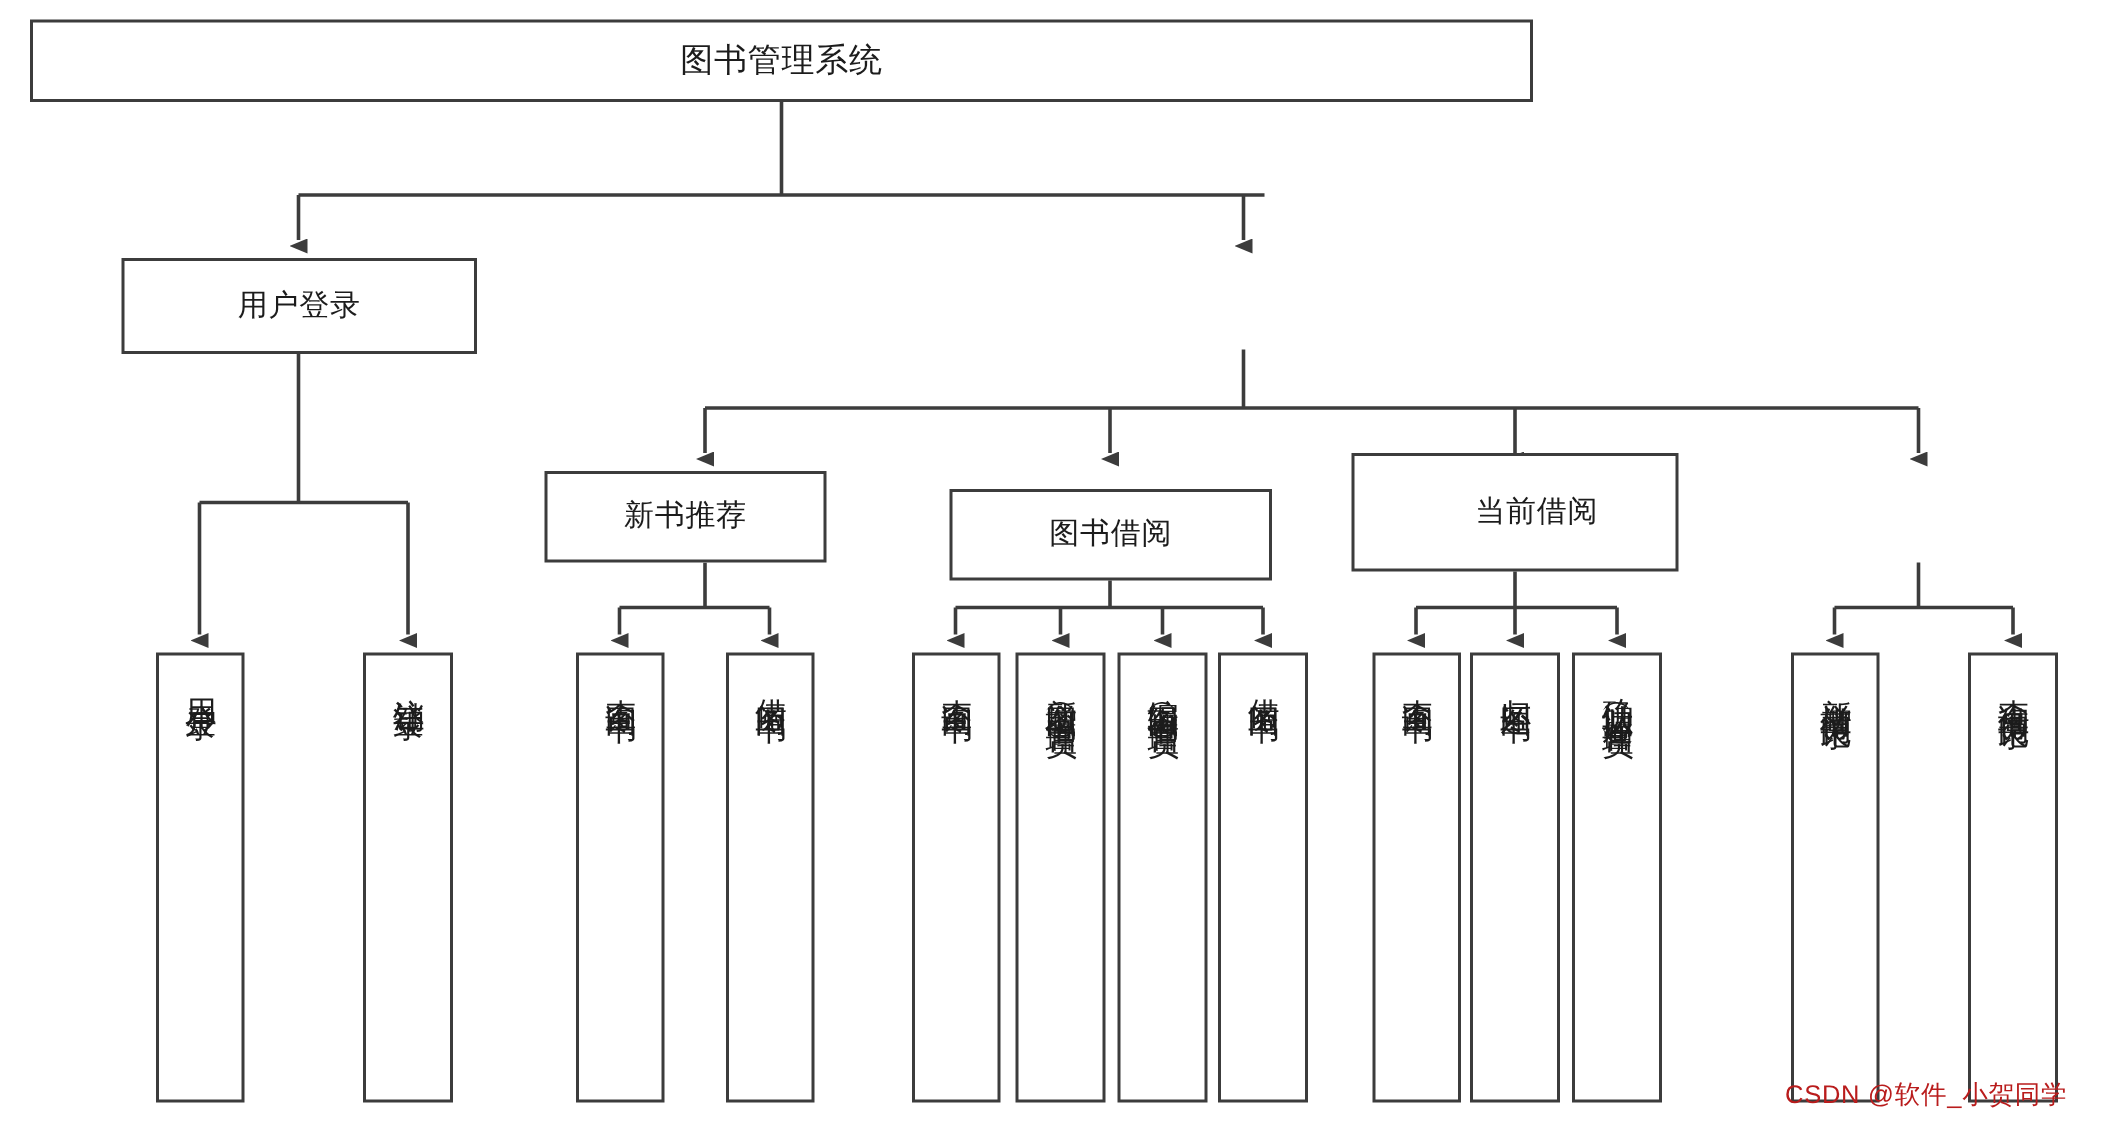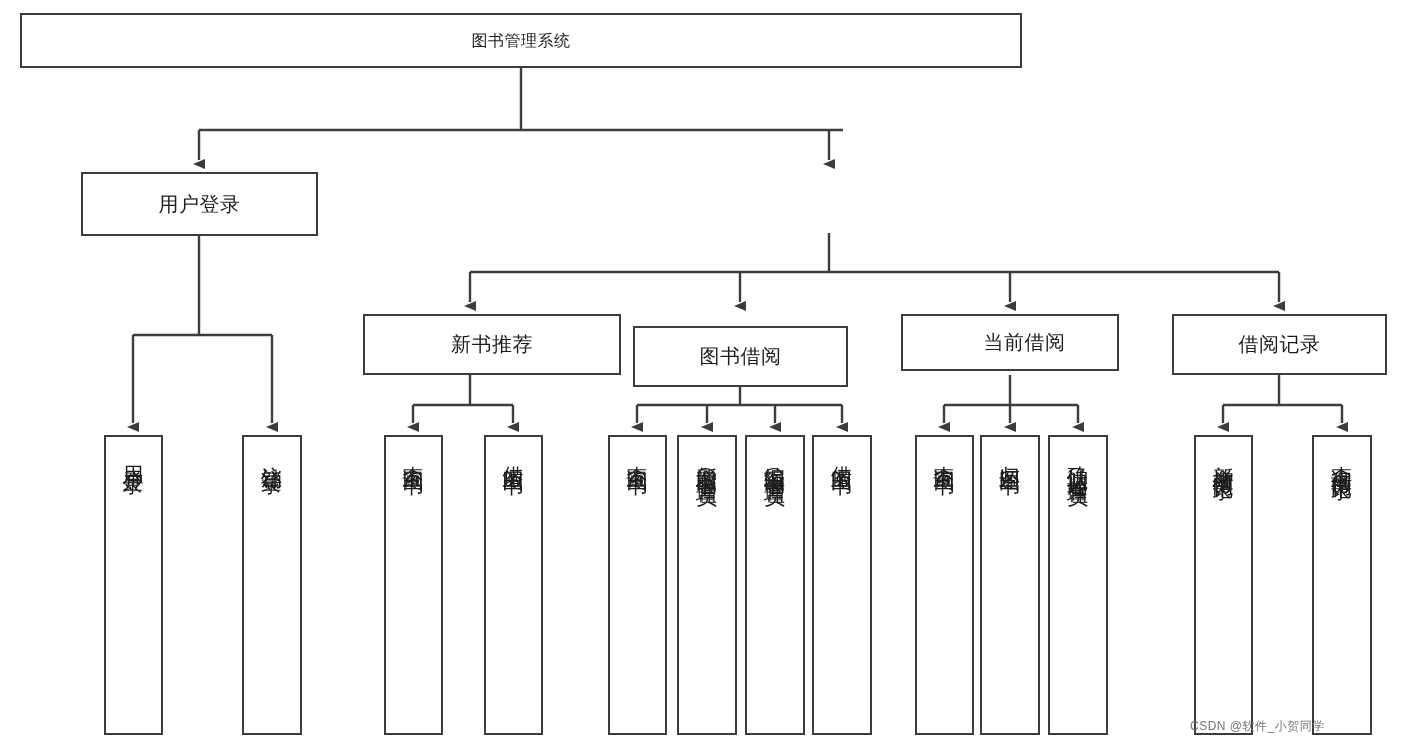--- a/index.html
+++ b/index.html
@@ -40,40 +40,40 @@
     text-align: center;
     line-height: 1.22;
   }
   
   .node.h .label {
     font-size: 20px;
     letter-spacing: 0.5px;
     white-space: nowrap;
   }
   .node.root .label {
-    font-size: 16px;
+    font-size: 22px;
   }
   
   .node.v {
     align-items: flex-start;
     justify-content: center;
     padding-top: 12px;
   }
   .node.v .label {
     writing-mode: vertical-rl;
     text-orientation: upright;
     font-size: 21px;
     letter-spacing: 3px;
     line-height: 1;
     white-space: nowrap;
   }
   .watermark {
     position: absolute;
-    color: #737373;
-    font-size: 12px;
+    color: #b91c1c;
+    font-size: 17px;
     white-space: nowrap;
     z-index: 3;
     letter-spacing: 0.5px;
   }
 </style>
 </head>
 <body>
 
 <div id="canvas">
 
@@ -128,31 +128,28 @@
   </svg>
 
   <div class="node h root" style="left:20px; top:13px; width:1002px; height:55px;">
     <span class="label">图书管理系统</span>
   </div>
 
   <div class="node h" style="left:81px; top:172px; width:237px; height:64px;">
     <span class="label">用户登录</span>
   </div>
 
-  <div class="node h" style="left:363px; top:314px; width:258px; height:61px;">
+  <div class="node h" style="left:363px; top:314px; width:188px; height:61px;">
     <span class="label">新书推荐</span>
   </div>
   <div class="node h" style="left:633px; top:326px; width:215px; height:61px;">
     <span class="label">图书借阅</span>
   </div>
-  <div class="node h" style="left:901px; top:314px; width:218px; height:57px;padding-left:29px;">
+  <div class="node h" style="left:901px; top:302px; width:218px; height:79px;padding-left:29px;">
     <span class="label">当前借阅</span>
-  </div>
-  <div class="node h" style="left:1172px; top:314px; width:215px; height:61px;">
-    <span class="label">借阅记录</span>
   </div>
 
   <div class="node v" style="left:104px; top:435px; width:59px; height:300px;">
     <span class="label">用户登录</span>
   </div>
   <div class="node v" style="left:242px; top:435px; width:60px; height:300px;">
     <span class="label">注销登录</span>
   </div>
 
   <div class="node v" style="left:384px; top:435px; width:59px; height:300px;">

